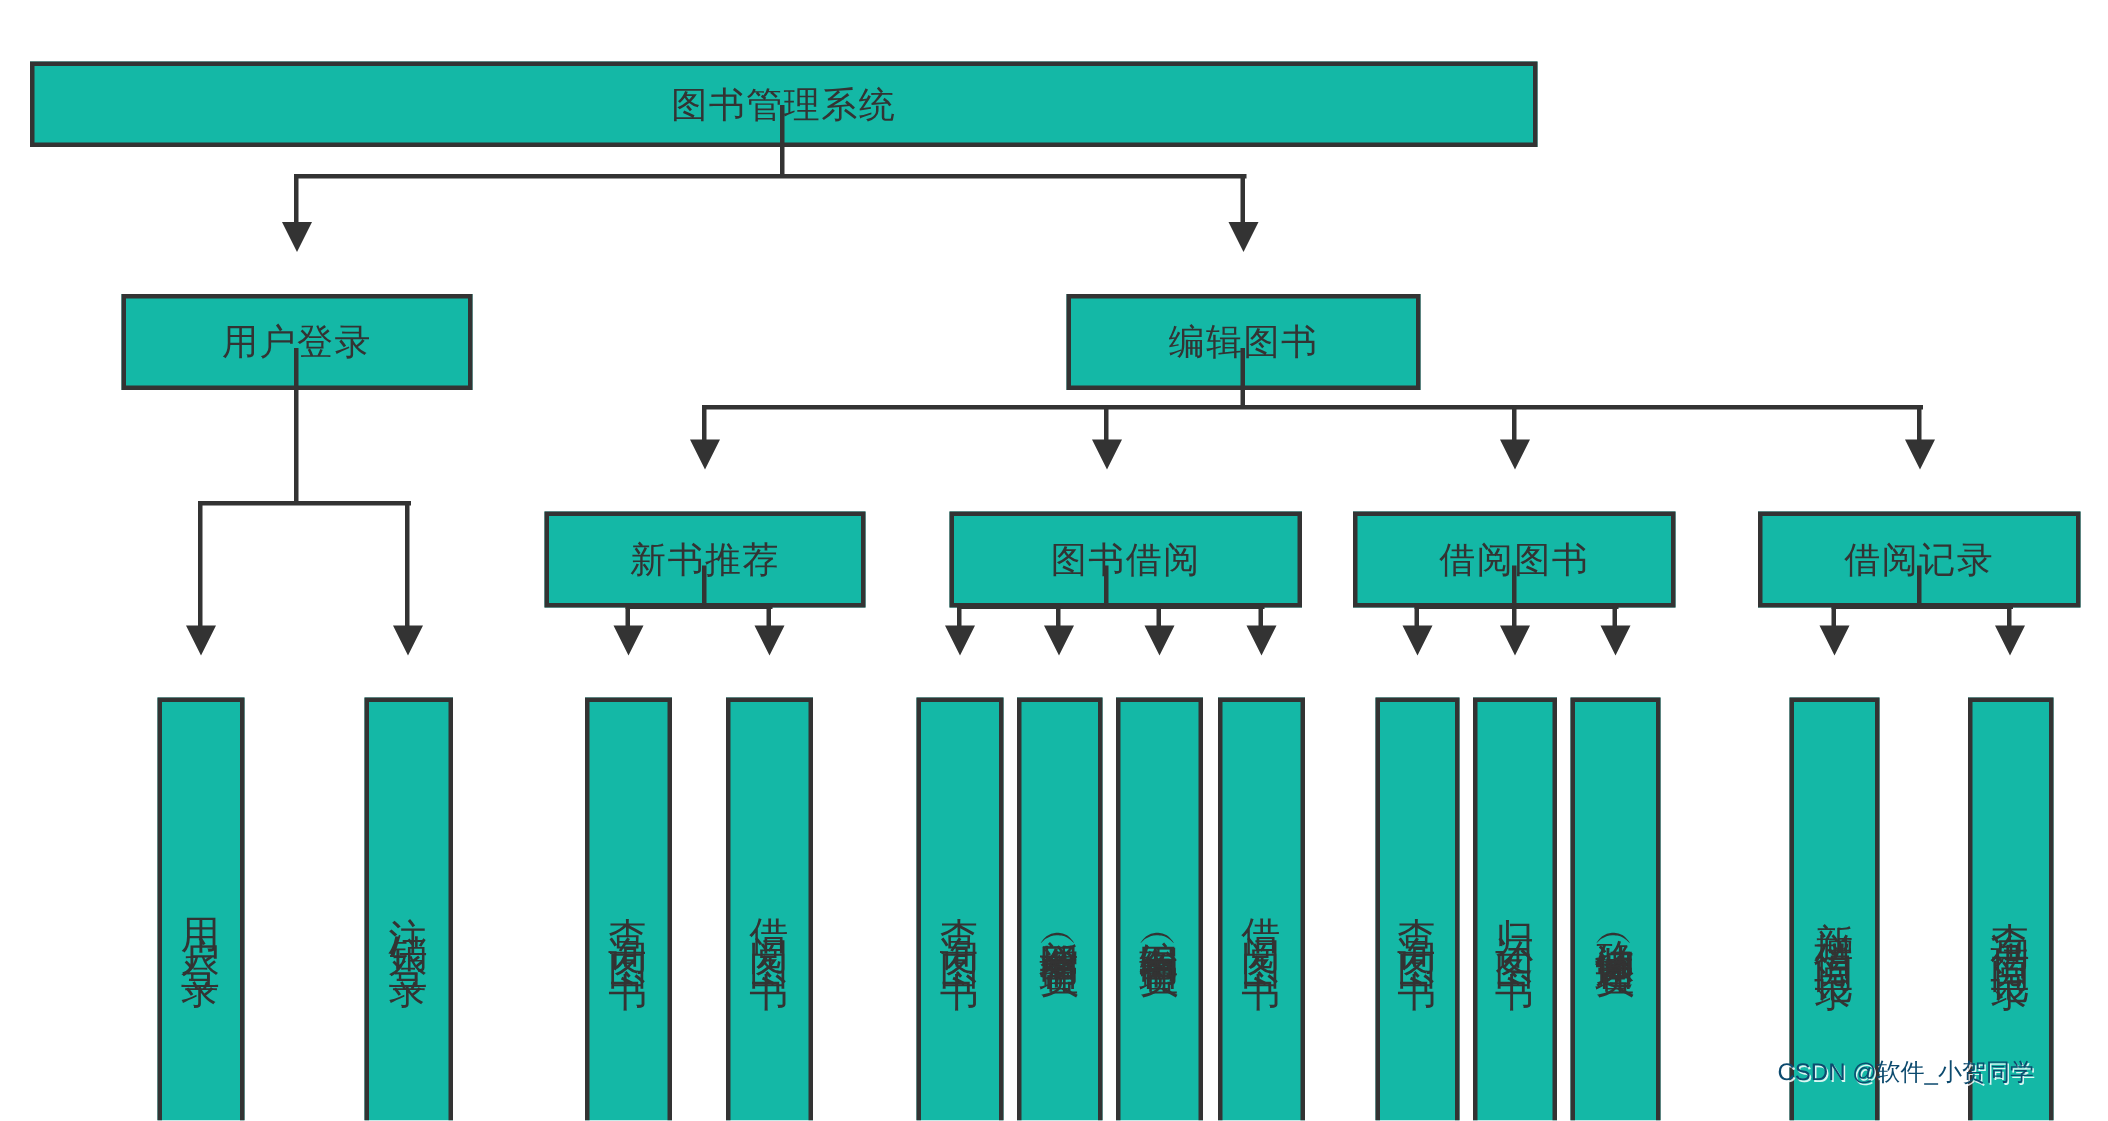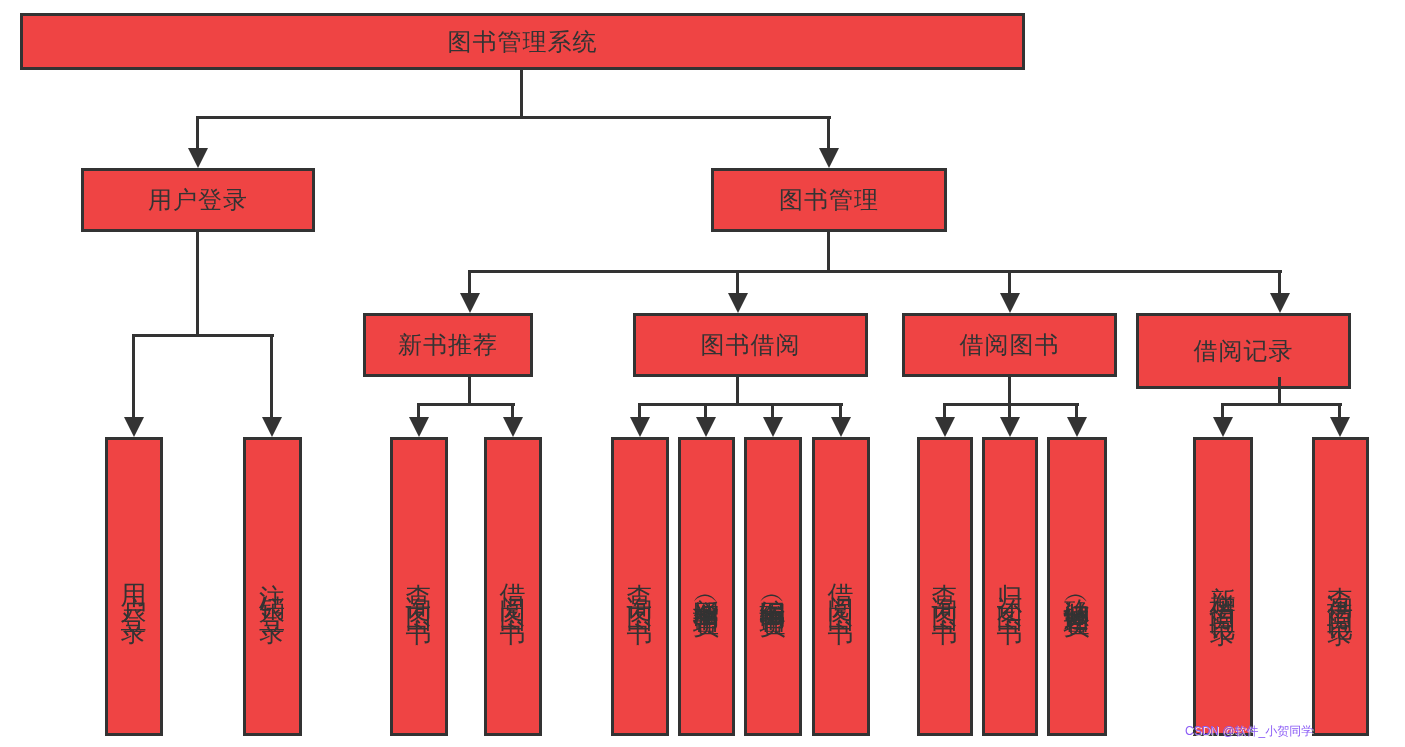--- a/index.html
+++ b/index.html
@@ -8,27 +8,28 @@
     width:1405px;height:747px;
     background:#ffffff;
     font-family:"Liberation Sans","DejaVu Sans",sans-serif;
     color:#333333;
     overflow:hidden;
   }
   .box{
     position:absolute;
     box-sizing:border-box;
     border:3px solid #333333;
-    background:#ef4444;
+    background:#14b8a6;
     display:flex;
     align-items:center;
     justify-content:center;
     font-size:24px;
     letter-spacing:1px;
     color:#333333;
+    margin-top:28px;
   }
   .vbox{
     writing-mode:vertical-rl;
     text-orientation:mixed;
     font-size:26px;
     line-height:1;
   }
   .v4{letter-spacing:12px;}
   .v6{letter-spacing:7px;}
   .v9{letter-spacing:2px;}
@@ -36,46 +37,46 @@
   .hline{position:absolute;height:3px;background:#333333;}
   .arrowhead{
     position:absolute;
     width:0;height:0;
     border-left:10px solid transparent;
     border-right:10px solid transparent;
     border-top:20px solid #333333;
   }
   .watermark{
     position:absolute;
-    left:1185px;top:723px;
-    font-size:12px;
-    color:#8b5cf6;
+    left:1185px;top:705px;
+    font-size:16px;
+    color:#0c4a6e;
     white-space:nowrap;
     text-shadow:1px 1px 0 rgba(255,255,255,0.85);
     z-index:10;
   }
 </style>
 </head>
 <body>
 
 <div id="stage">
 
   <div class="box" style="left:20px;top:13px;width:1005px;height:57px">图书管理系统</div>
 
   <div class="box" style="left:81px;top:168px;width:234px;height:64px">用户登录</div>
 
-  <div class="box" style="left:711px;top:168px;width:236px;height:64px">图书管理</div>
+  <div class="box" style="left:711px;top:168px;width:236px;height:64px">编辑图书</div>
 
-  <div class="box" style="left:363px;top:313px;width:170px;height:64px">新书推荐</div>
+  <div class="box" style="left:363px;top:313px;width:214px;height:64px">新书推荐</div>
 
   <div class="box" style="left:633px;top:313px;width:235px;height:64px">图书借阅</div>
 
   <div class="box" style="left:902px;top:313px;width:215px;height:64px">借阅图书</div>
 
-  <div class="box" style="left:1136px;top:313px;width:215px;height:76px">借阅记录</div>
+  <div class="box" style="left:1172px;top:313px;width:215px;height:64px">借阅记录</div>
 
   <div class="box vbox v4" style="left:105px;top:437px;width:58px;height:299px">用户登录</div>
   <div class="box vbox v4" style="left:243px;top:437px;width:59px;height:299px">注销登录</div>
 
   <div class="box vbox v4" style="left:390px;top:437px;width:58px;height:299px">查询图书</div>
   <div class="box vbox v4" style="left:484px;top:437px;width:58px;height:299px">借阅图书</div>
 
   <div class="box vbox v4" style="left:611px;top:437px;width:58px;height:299px">查询图书</div>
   <div class="box vbox v9" style="left:678px;top:437px;width:57px;height:299px">新增图书（管理员）</div>
   <div class="box vbox v9" style="left:744px;top:437px;width:58px;height:299px">编辑图书（管理员）</div>

